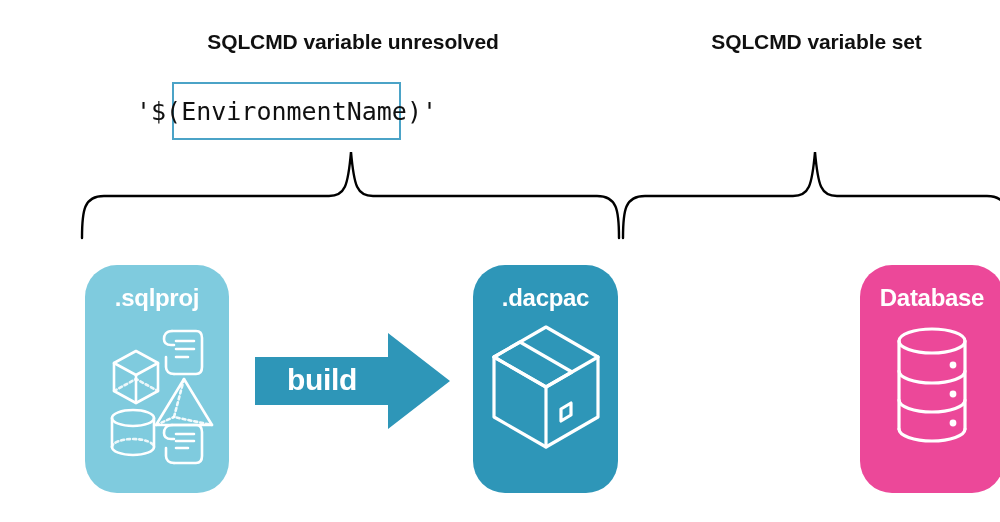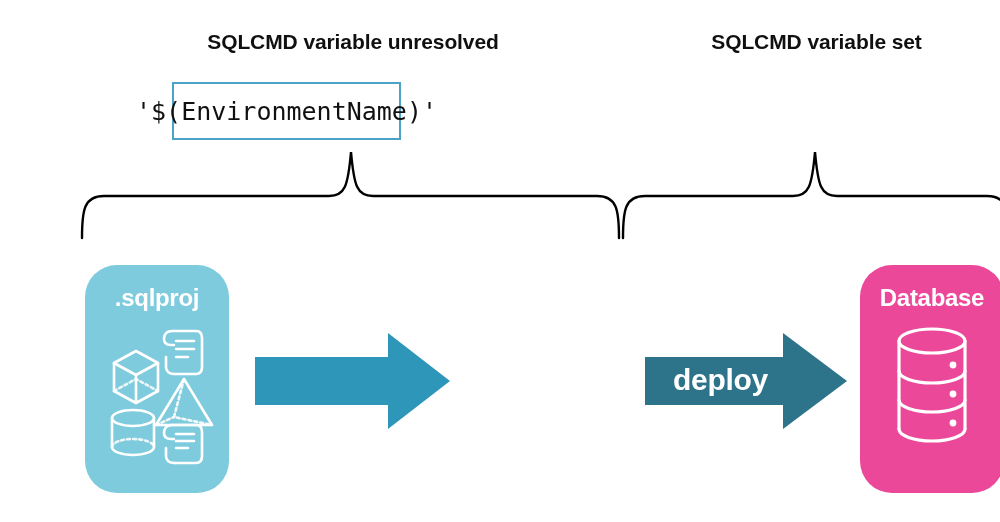--- a/index.html
+++ b/index.html
@@ -190,20 +190,37 @@
                      C 106,143 104,146 100,146 L 78,146"></path>
             <path d="M 78,146 C 73,146 70,143 70,139 L 70,131"></path>
             <path d="M 80,117 L 98,117 M 80,124 L 98,124 M 80,131 L 92,131"></path>
           </g>
 
         </g>
       </svg>
     </div>
   </div>
 
+  <div class="stagebox" id="box-dacpac">
+    <div class="boxlabel">.dacpac</div>
+    <div class="boxart">
+      <svg width="122" height="150" viewBox="0 0 122 150">
+        <g fill="none" stroke="#ffffff" stroke-width="3.2" stroke-linecap="round" stroke-linejoin="round">
+
+          <path d="M 61,10 L 113,40 L 113,100 L 61,130 L 9,100 L 9,40 Z"></path>
+          <path d="M 9,40 L 61,70 L 113,40"></path>
+          <path d="M 61,70 L 61,130"></path>
+
+          <path d="M 35,25 L 87,55 L 61,70 L 9,40 Z"></path>
+
+          <path d="M 76,92 L 86,86 L 86,98 L 76,104 Z"></path>
+        </g>
+      </svg>
+    </div>
+  </div>
 
   <div class="stagebox" id="box-database">
     <div class="boxlabel">Database</div>
     <div class="boxart">
       <svg width="122" height="150" viewBox="0 0 122 150">
         <g fill="none" stroke="#ffffff" stroke-width="3.2" stroke-linecap="round" stroke-linejoin="round">
           <ellipse cx="61" cy="24" rx="33" ry="12"></ellipse>
           <path d="M 28,24 L 28,112"></path>
           <path d="M 94,24 L 94,112"></path>
           <path d="M 28,112 C 28,118.6 42.8,124 61,124 C 79.2,124 94,118.6 94,112"></path>
@@ -216,22 +233,17 @@
           <circle cx="82" cy="106" r="3.4"></circle>
         </g>
       </svg>
     </div>
   </div>
 
   <div class="arrow" id="arrow-build">
     <svg width="195" height="96" viewBox="0 0 195 96">
       <path d="M 0,24 L 133,24 L 133,0 L 195,48 L 133,96 L 133,72 L 0,72 Z" fill="#2E96B8"></path>
     </svg>
-  </div>
-
-  <div class="arrow" id="arrow-deploy">
-    <svg width="202" height="96" viewBox="0 0 202 96">
-      <path d="M 0,24 L 138,24 L 138,0 L 202,48 L 138,96 L 138,72 L 0,72 Z" fill="#2D7389"></path>
-    </svg>
-    <span class="arrowlabel">deploy</span>
-  </div>
+    <span class="arrowlabel">build</span>
+  </div>
+
 
 </div>
 
 </body></html>

